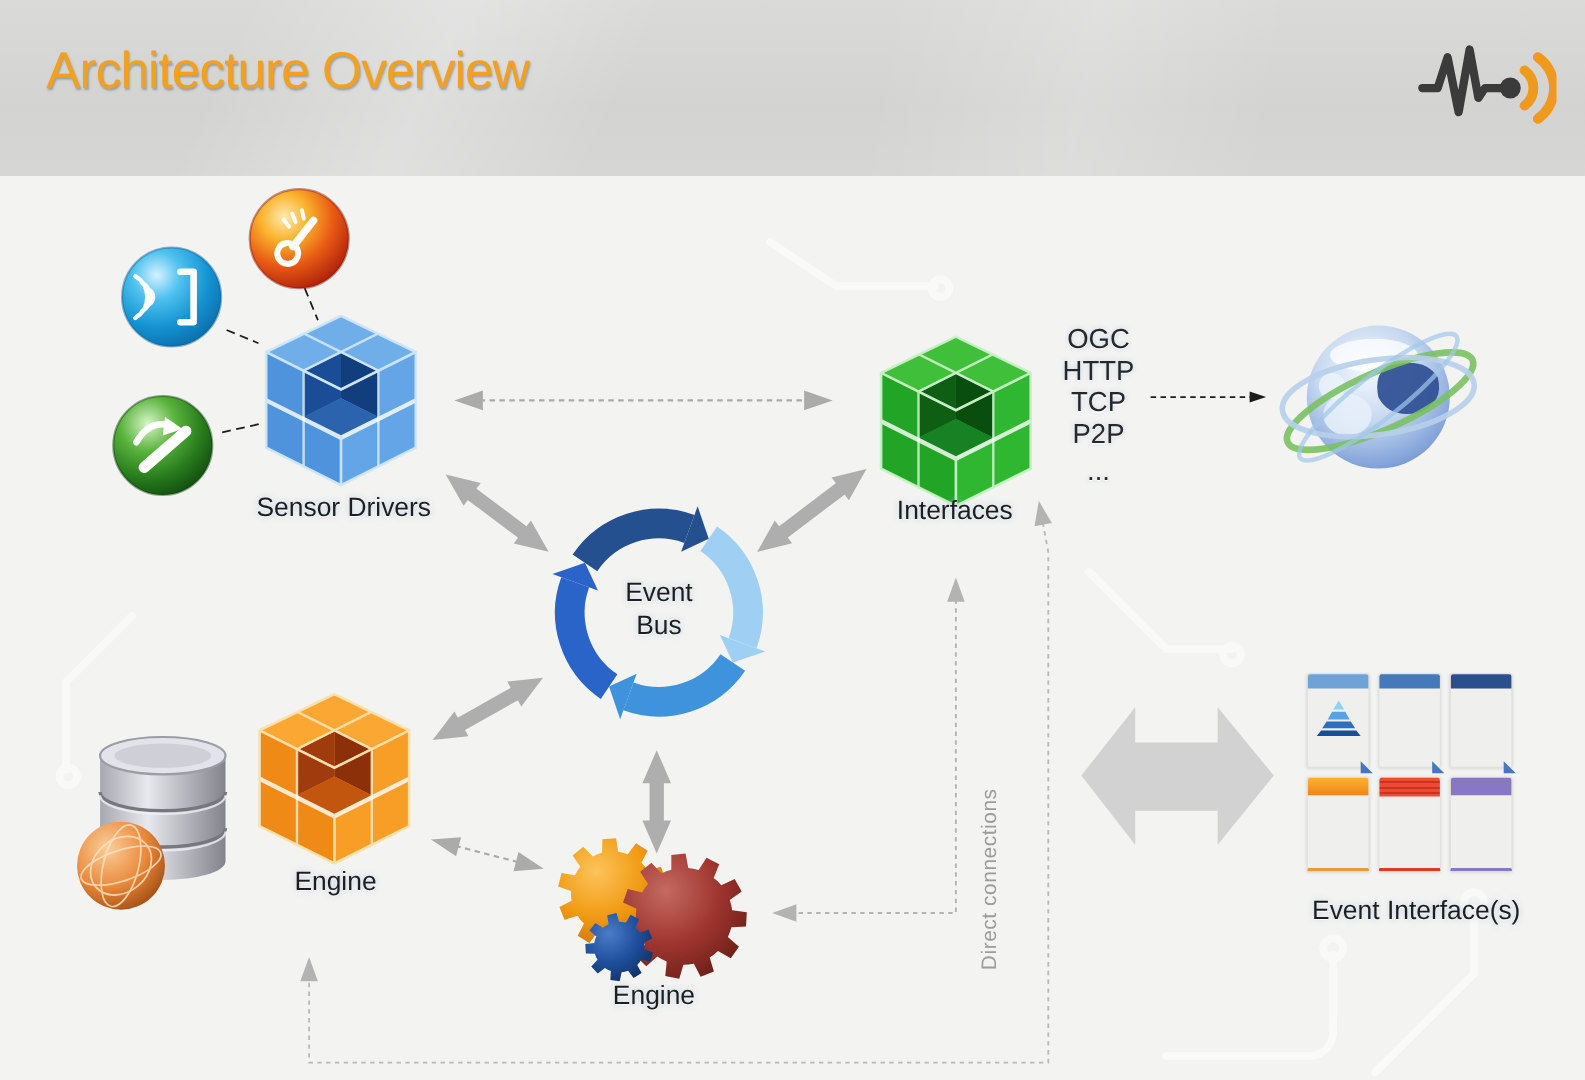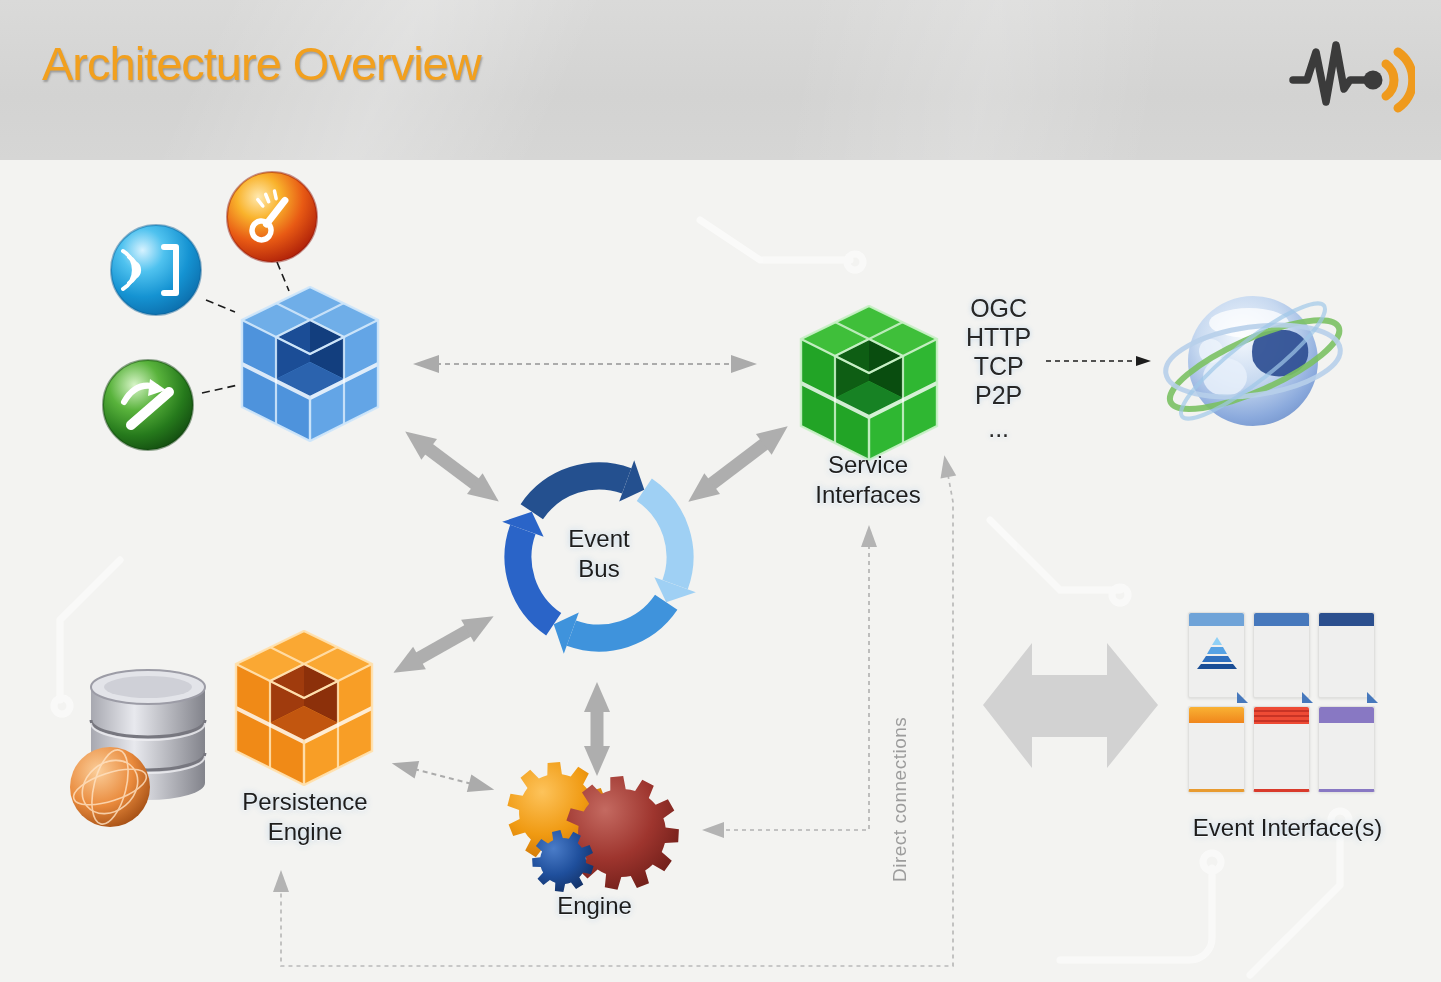--- a/index.html
+++ b/index.html
@@ -353,41 +353,40 @@
       <div class="bar" style="height:16px;background:linear-gradient(180deg,#f9b234,#f0861c);"></div>
     </div>
     <div class="ui-card" style="left:1253px;top:706px;border-bottom:3px solid #d93a2b;">
       <div class="bar" style="height:17px;background:repeating-linear-gradient(180deg,#ee4b35 0 3px,#c83325 3px 5px);"></div>
     </div>
     <div class="ui-card" style="left:1318px;top:706px;border-bottom:3px solid #8878c3;">
       <div class="bar" style="height:16px;background:#8878c3;"></div>
     </div>
   </div>
 
+  <div class="abs label" style="left:190px;top:447px;width:245px;">Sensor Drivers</div>
 
   <div class="abs label" style="left:529px;top:524px;width:140px;">
     <div>Event</div>
     <div>Bus</div>
   </div>
 
   <div class="abs label" style="left:770px;top:450px;width:196px;">
-    <div>Service</div>
     <div>Interfaces</div>
   </div>
 
   <div id="protocol-list">
     <div>OGC</div>
     <div>HTTP</div>
     <div>TCP</div>
     <div>P2P</div>
     <div class="dots">...</div>
   </div>
 
   <div class="abs label" style="left:210px;top:787px;width:190px;">
-    <div>Persistence</div>
     <div>Engine</div>
   </div>
 
   <div class="abs label" style="left:462px;top:891px;width:265px;">
     <div>Engine</div>
   </div>
 
   <div class="abs label" style="left:1165px;top:813px;width:245px;">Event Interface(s)</div>
 
 

